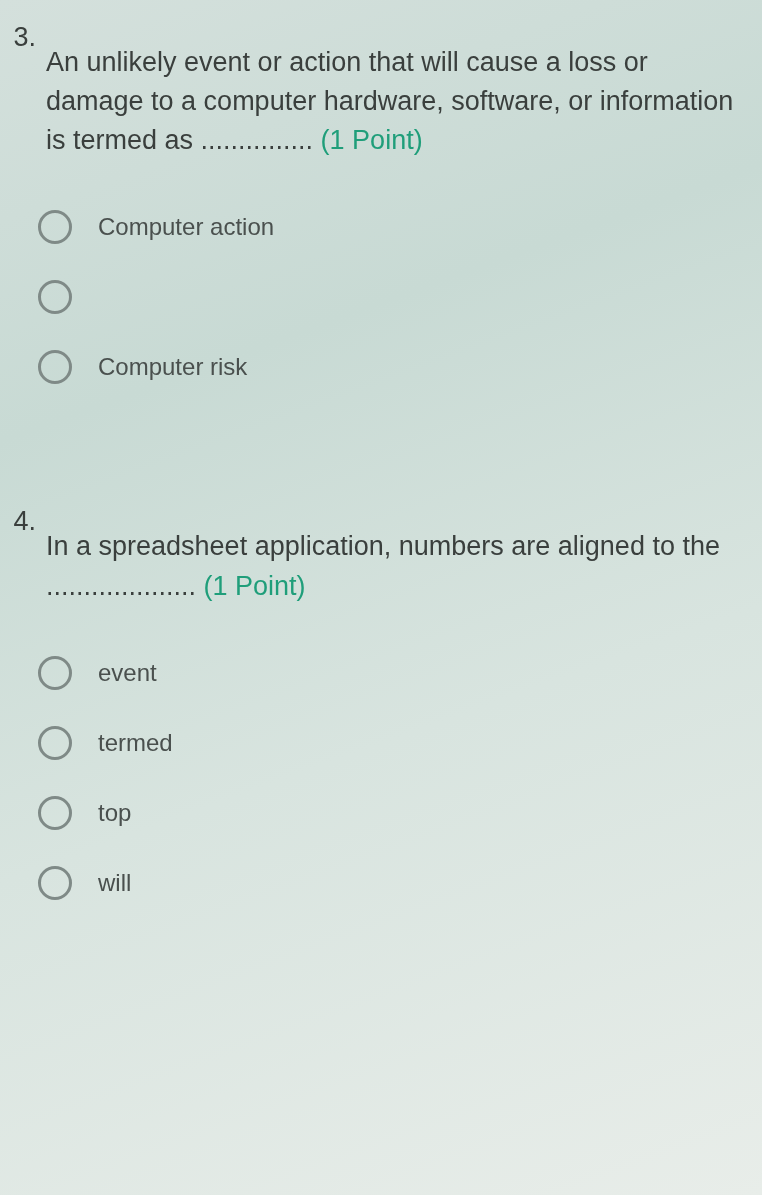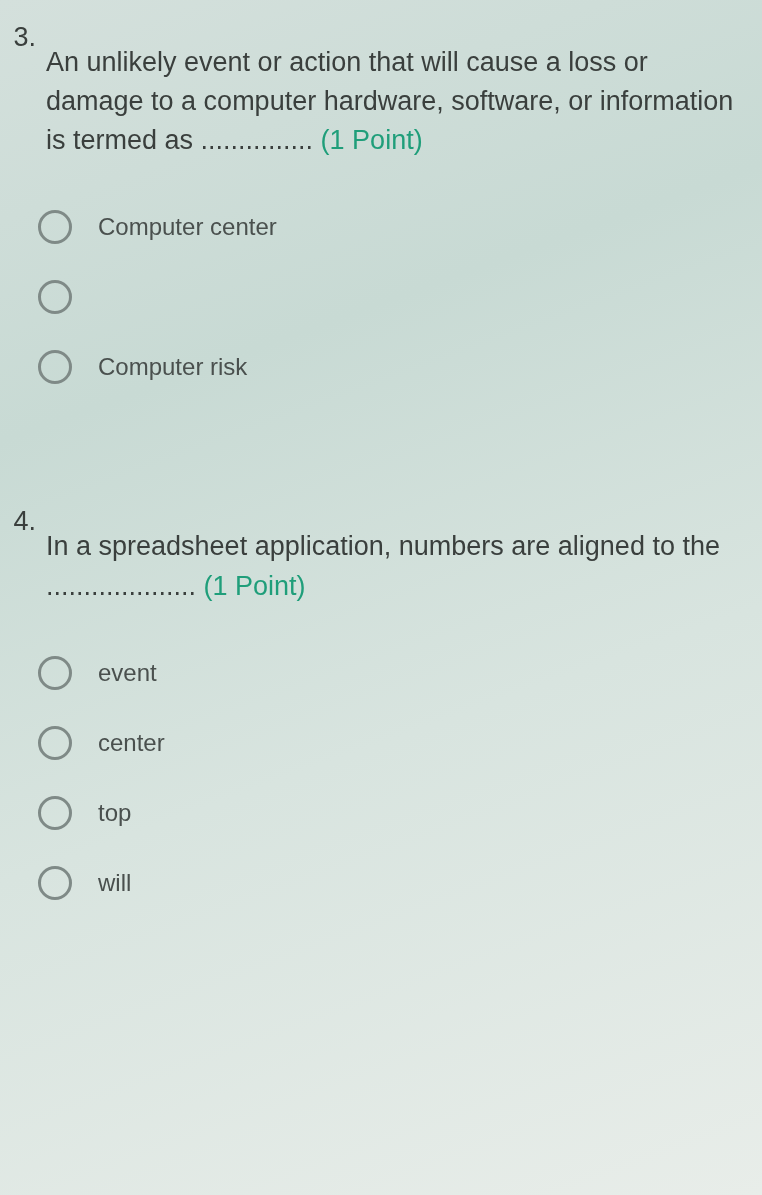--- a/index.html
+++ b/index.html
@@ -64,21 +64,21 @@
 <div class="question-block">
   <div class="question-header">
     <div class="q-number">3.</div>
     <div class="q-text">
       <span>An unlikely event or action that will cause a loss or damage to a computer hardware, software, or information is termed as ...............</span>
       <span class="points">(1 Point)</span>
     </div>
   </div>
   <div class="option-row">
     <div class="radio"></div>
-    <span>Computer center</span>
+    <span>Computer action</span>
   </div>
   <div class="option-row">
     <div class="radio"></div>
   </div>
   <div class="option-row">
     <div class="radio"></div>
     <span>Computer risk</span>
   </div>
 </div>
 
@@ -89,21 +89,21 @@
       <span>In a spreadsheet application, numbers are aligned to the ....................</span>
       <span class="points">(1 Point)</span>
     </div>
   </div>
   <div class="option-row">
     <div class="radio"></div>
     <span>event</span>
   </div>
   <div class="option-row">
     <div class="radio"></div>
-    <span>center</span>
+    <span>termed</span>
   </div>
   <div class="option-row">
     <div class="radio"></div>
     <span>top</span>
   </div>
   <div class="option-row">
     <div class="radio"></div>
     <span>will</span>
   </div>
 </div>

